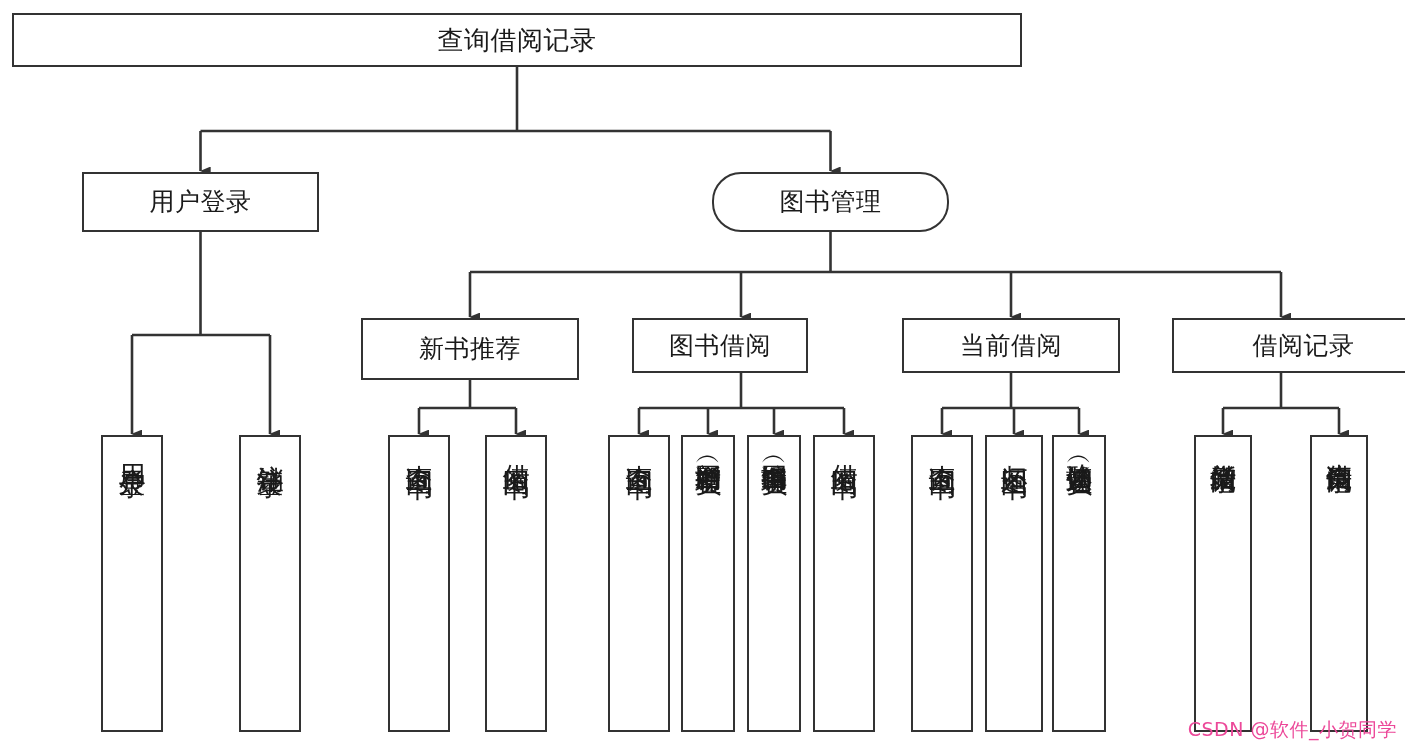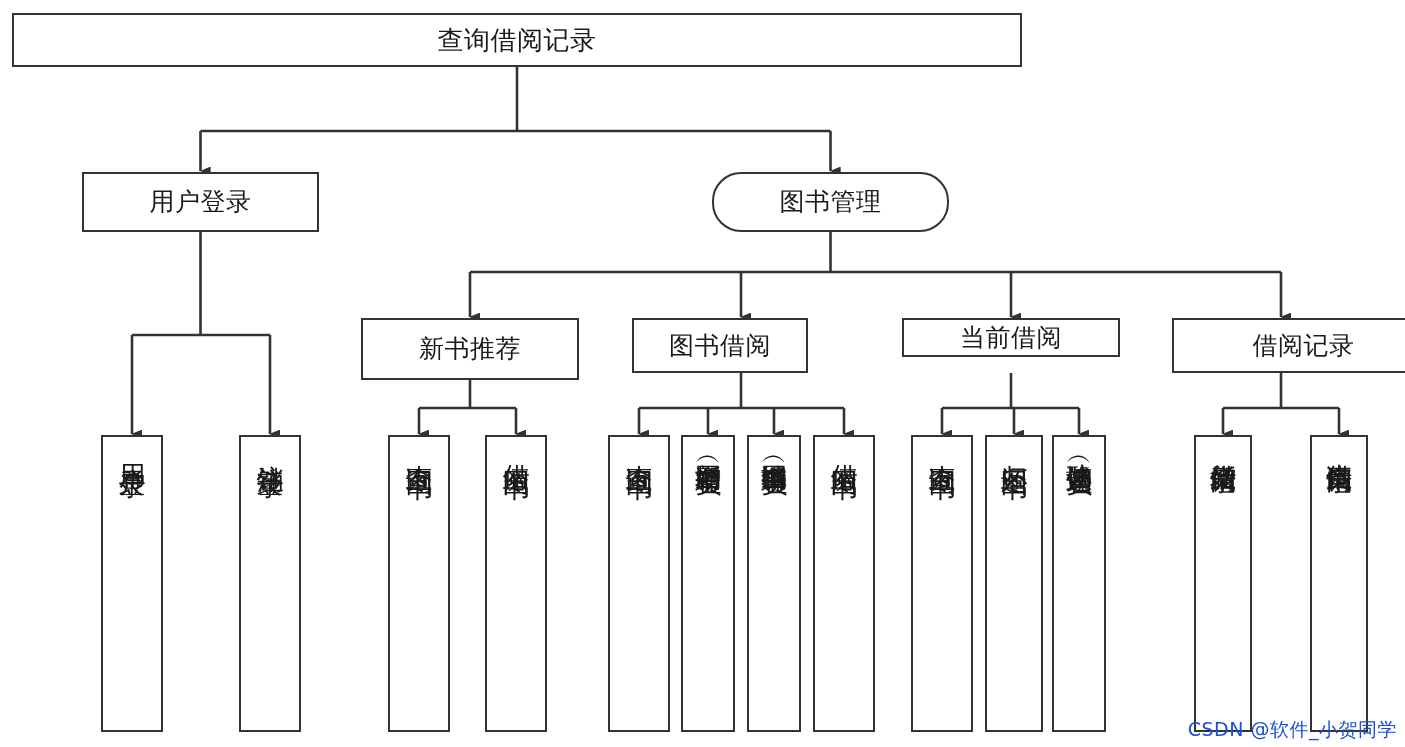--- a/index.html
+++ b/index.html
@@ -67,21 +67,21 @@
   }
   .node.vert.tall .node-label {
     font-size: 26px;
     letter-spacing: 1px;
   }
   .watermark {
     position: absolute;
     right: 8px;
     bottom: 4px;
     font-size: 19px;
-    color: #1d4ed8;
+    color: #ec4899;
     letter-spacing: 0.5px;
     z-index: 5;
     white-space: nowrap;
     font-family: "DejaVu Sans", "Liberation Sans", sans-serif;
   }
 </style>
 </head>
 <body>
 
 <div id="diagram-root">
@@ -139,21 +139,21 @@
   <div class="node horiz" style="left:712px; top:172px; width:237px; height:60px;border-radius:29px;">
     <span class="node-label">图书管理</span>
   </div>
 
   <div class="node horiz" style="left:361px; top:318px; width:218px; height:62px;">
     <span class="node-label">新书推荐</span>
   </div>
   <div class="node horiz" style="left:632px; top:318px; width:176px; height:55px;">
     <span class="node-label">图书借阅</span>
   </div>
-  <div class="node horiz" style="left:902px; top:318px; width:218px; height:39px;">
+  <div class="node horiz" style="left:902px; top:318px; width:218px; height:55px;">
     <span class="node-label">当前借阅</span>
   </div>
   <div class="node horiz" style="left:1172px; top:318px; width:263px; height:55px;">
     <span class="node-label">借阅记录</span>
   </div>
 
   <div class="node vert" style="left:101px; top:435px; width:62px; height:297px;">
     <span class="node-label">用户登录</span>
   </div>
   <div class="node vert" style="left:239px; top:435px; width:62px; height:297px;">

